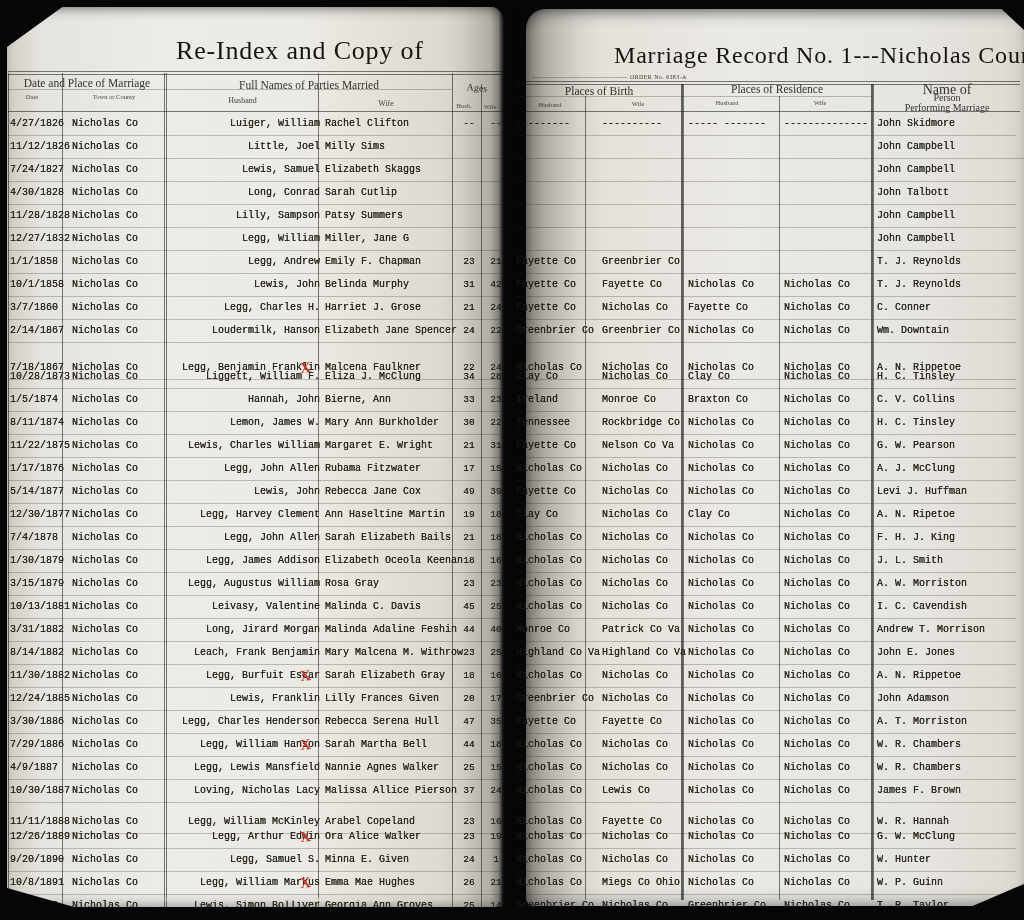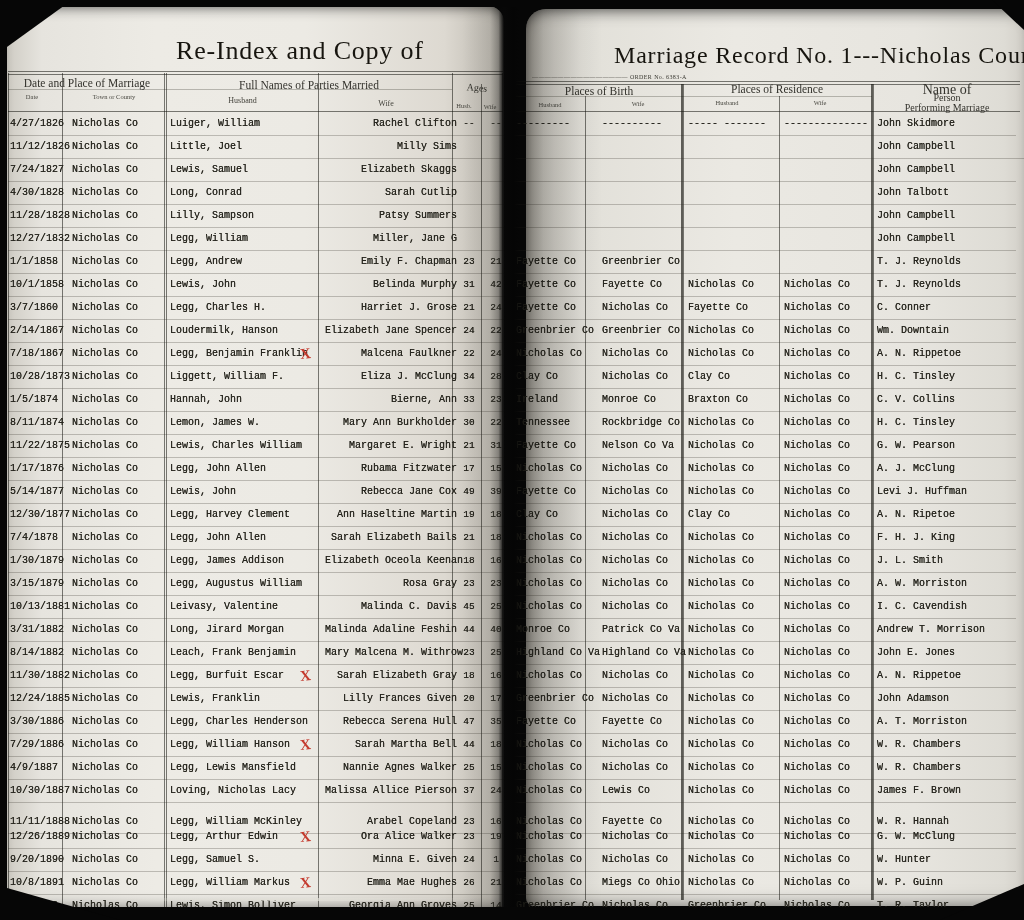--- a/index.html
+++ b/index.html
@@ -29,24 +29,24 @@
   .hline.light{background:rgba(40,40,30,.28);}
   .vline.heavy{width:2px;background:rgba(20,20,14,.65);}
   #rows-layer{position:absolute;left:0;top:0;width:1024px;height:804px;z-index:12;border-radius:25px;}
   .row{position:absolute;left:8px;width:1008px;height:23px;line-height:23px;
        border-bottom:1px solid rgba(45,44,36,.26);}
   .cell{position:absolute;top:0;white-space:nowrap;overflow:visible;
         font-family:"Liberation Mono","DejaVu Sans Mono",monospace;
         font-size:10px;color:#26251e;text-shadow:0 0 .5px rgba(35,34,26,.9);}
   .c-date{left:2px;width:58px;}
   .c-town{left:64px;width:96px;}
-  .c-husb{left:162px;width:150px;}
+  .c-husb{left:162px;width:150px;text-align:right;}
   .c-x{left:292px;width:18px;color:#c43a2e;font-size:15px;font-weight:bold;
        font-family:"Liberation Serif",serif;text-shadow:none;transform:rotate(-6deg);}
-  .c-wife{left:317px;width:132px;text-align:right;}
+  .c-wife{left:317px;width:132px;}
   .c-ageh{left:448px;width:26px;text-align:center;font-size:9.5px;}
   .c-agew{left:476px;width:24px;text-align:center;font-size:9.5px;color:#3a3931;}
   .c-bh{left:508px;width:88px;}
   .c-bw{left:594px;width:88px;}
   .c-rh{left:680px;width:92px;}
   .c-rw{left:776px;width:92px;}
   .c-perf{left:869px;width:150px;}
   #gutter{position:absolute;left:462px;top:0;width:140px;height:920px;z-index:40;pointer-events:none;
     background:linear-gradient(90deg,rgba(6,6,6,0) 0%,rgba(6,6,6,.08) 20%,rgba(6,6,6,.3) 26%,
       #070707 30%,#050505 37%,rgba(6,6,6,.42) 41%,rgba(6,6,6,.2) 50%,rgba(6,6,6,.1) 66%,rgba(6,6,6,0) 100%);}
@@ -238,21 +238,21 @@
       <span class="cell c-husb">Loudermilk, Hanson</span>
       <span class="cell c-wife">Elizabeth Jane Spencer</span>
       <span class="cell c-ageh">24</span>
       <span class="cell c-agew">22</span>
       <span class="cell c-bh">Greenbrier Co</span>
       <span class="cell c-bw">Greenbrier Co</span>
       <span class="cell c-rh">Nicholas Co</span>
       <span class="cell c-rw">Nicholas Co</span>
       <span class="cell c-perf">Wm. Downtain</span>
     </div>
-    <div class="row" style="top: 342px;">
+    <div class="row" style="top: 356px;">
       <span class="cell c-date">7/18/1867</span>
       <span class="cell c-town">Nicholas Co</span>
       <span class="cell c-husb">Legg, Benjamin Franklin</span>
       <span class="cell c-wife">Malcena Faulkner</span>
       <span class="cell c-ageh">22</span>
       <span class="cell c-agew">24</span>
       <span class="cell c-bh">Nicholas Co</span>
       <span class="cell c-bw">Nicholas Co</span>
       <span class="cell c-rh">Nicholas Co</span>
       <span class="cell c-rw">Nicholas Co</span>

